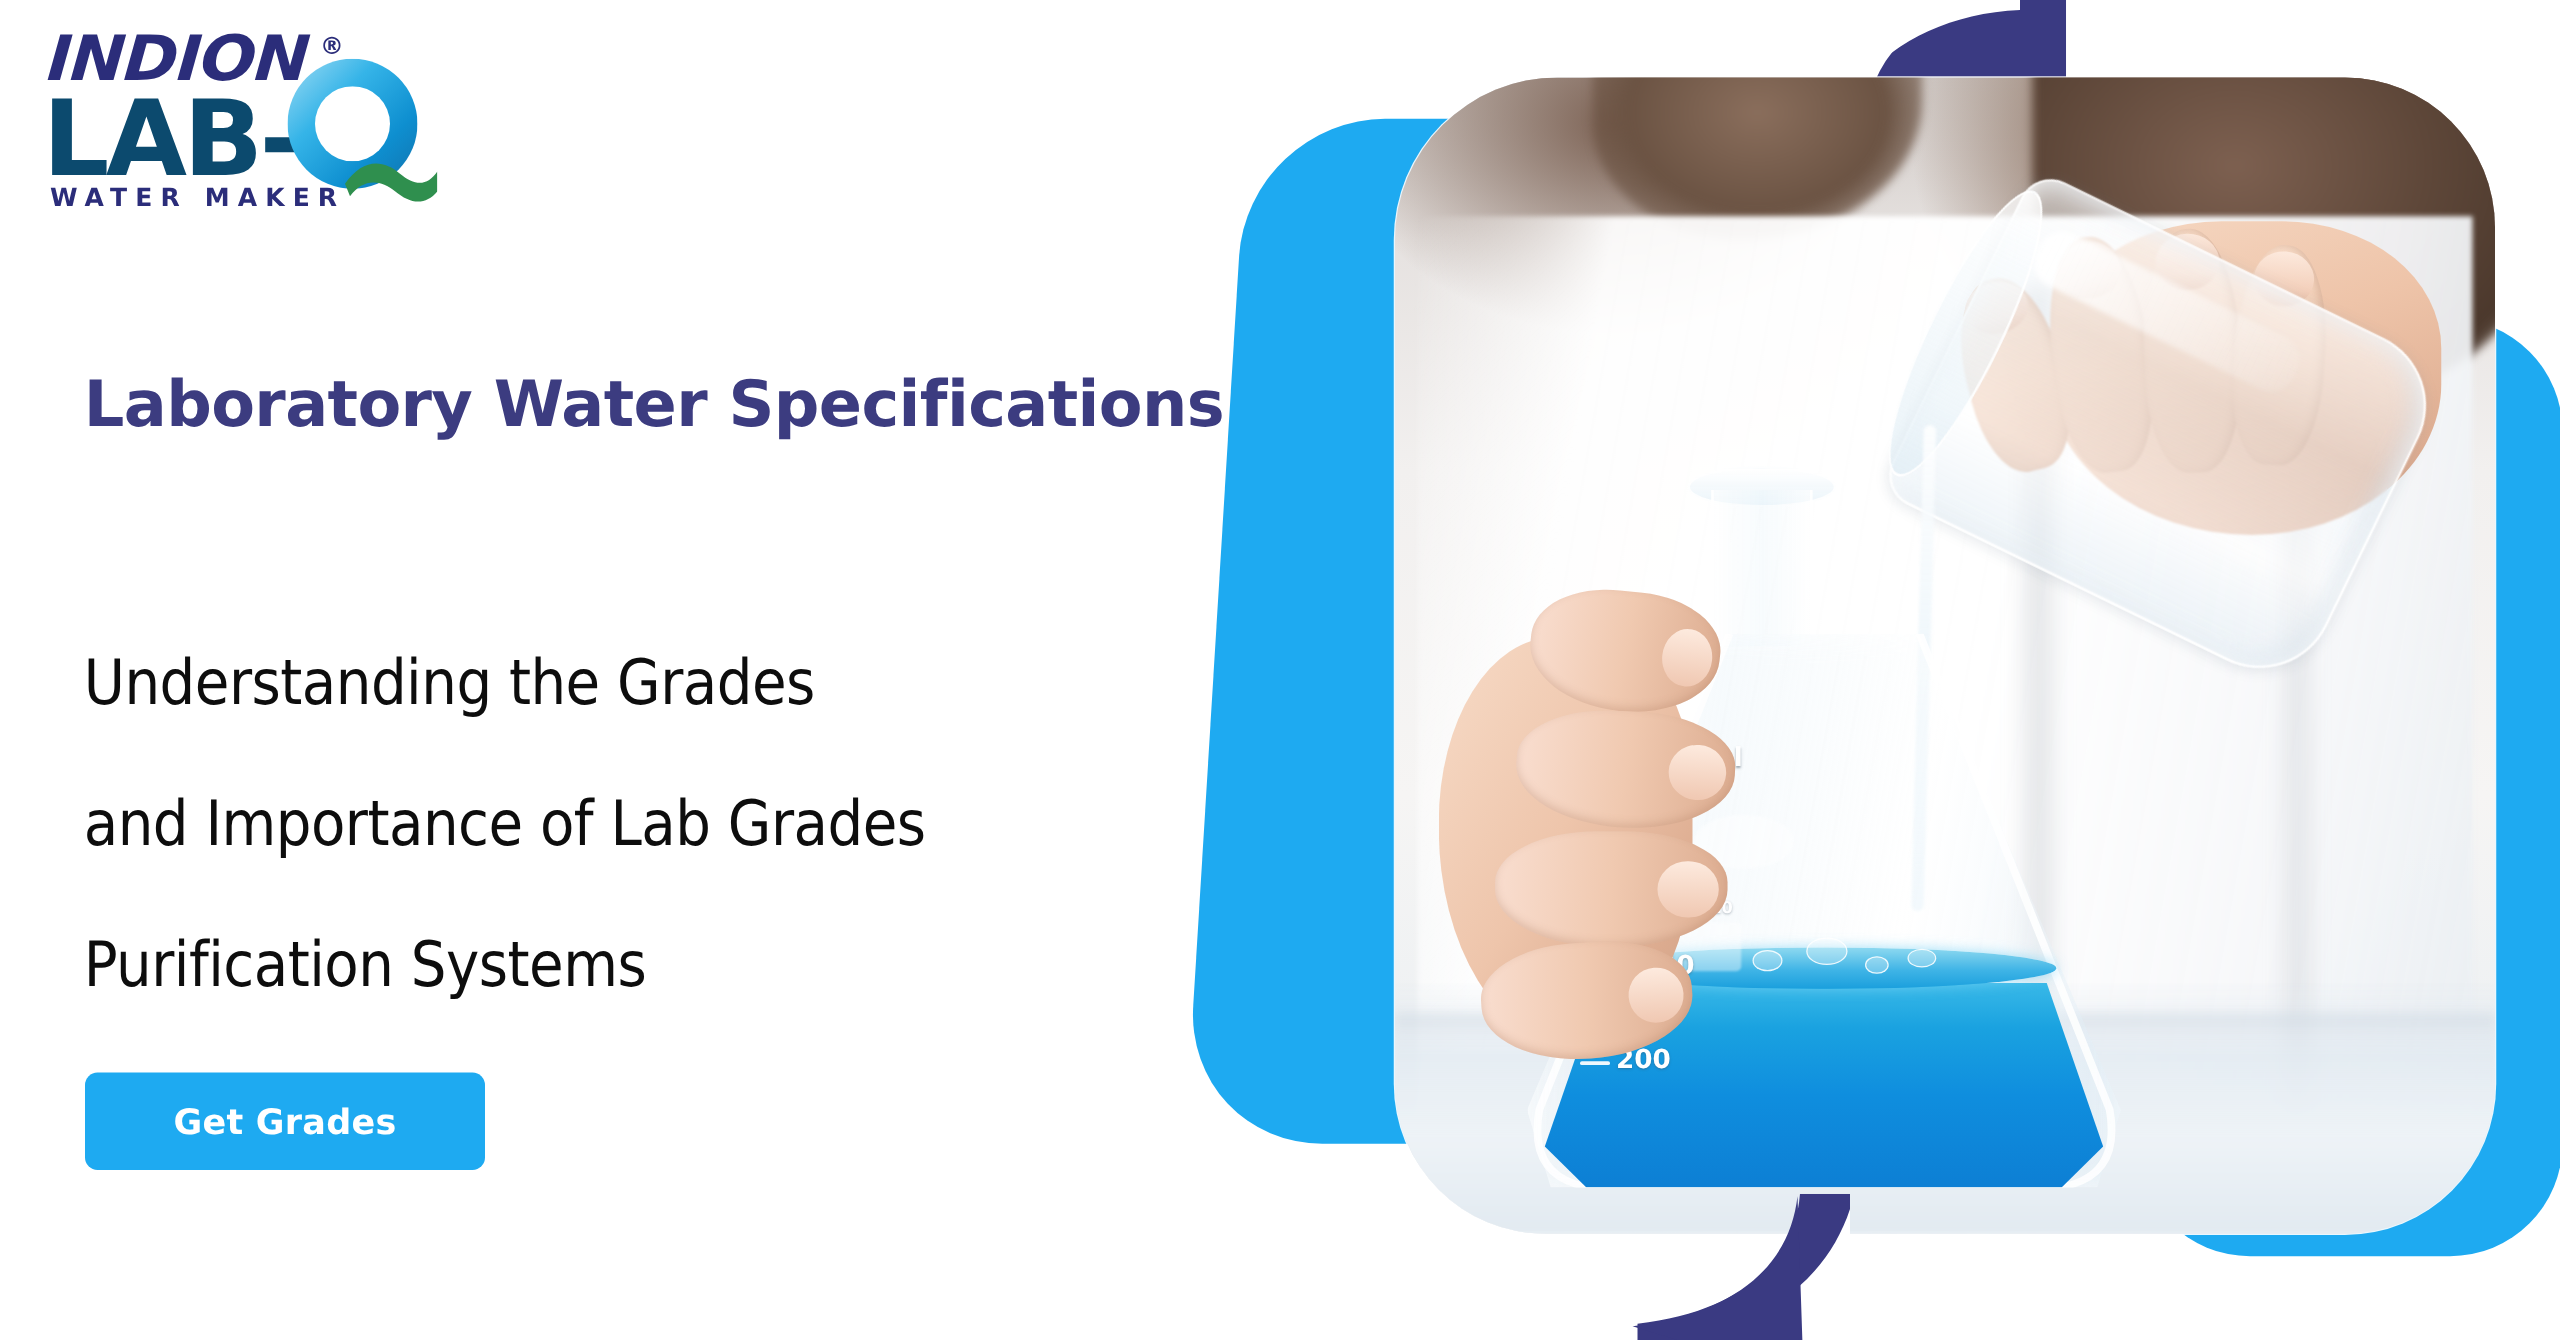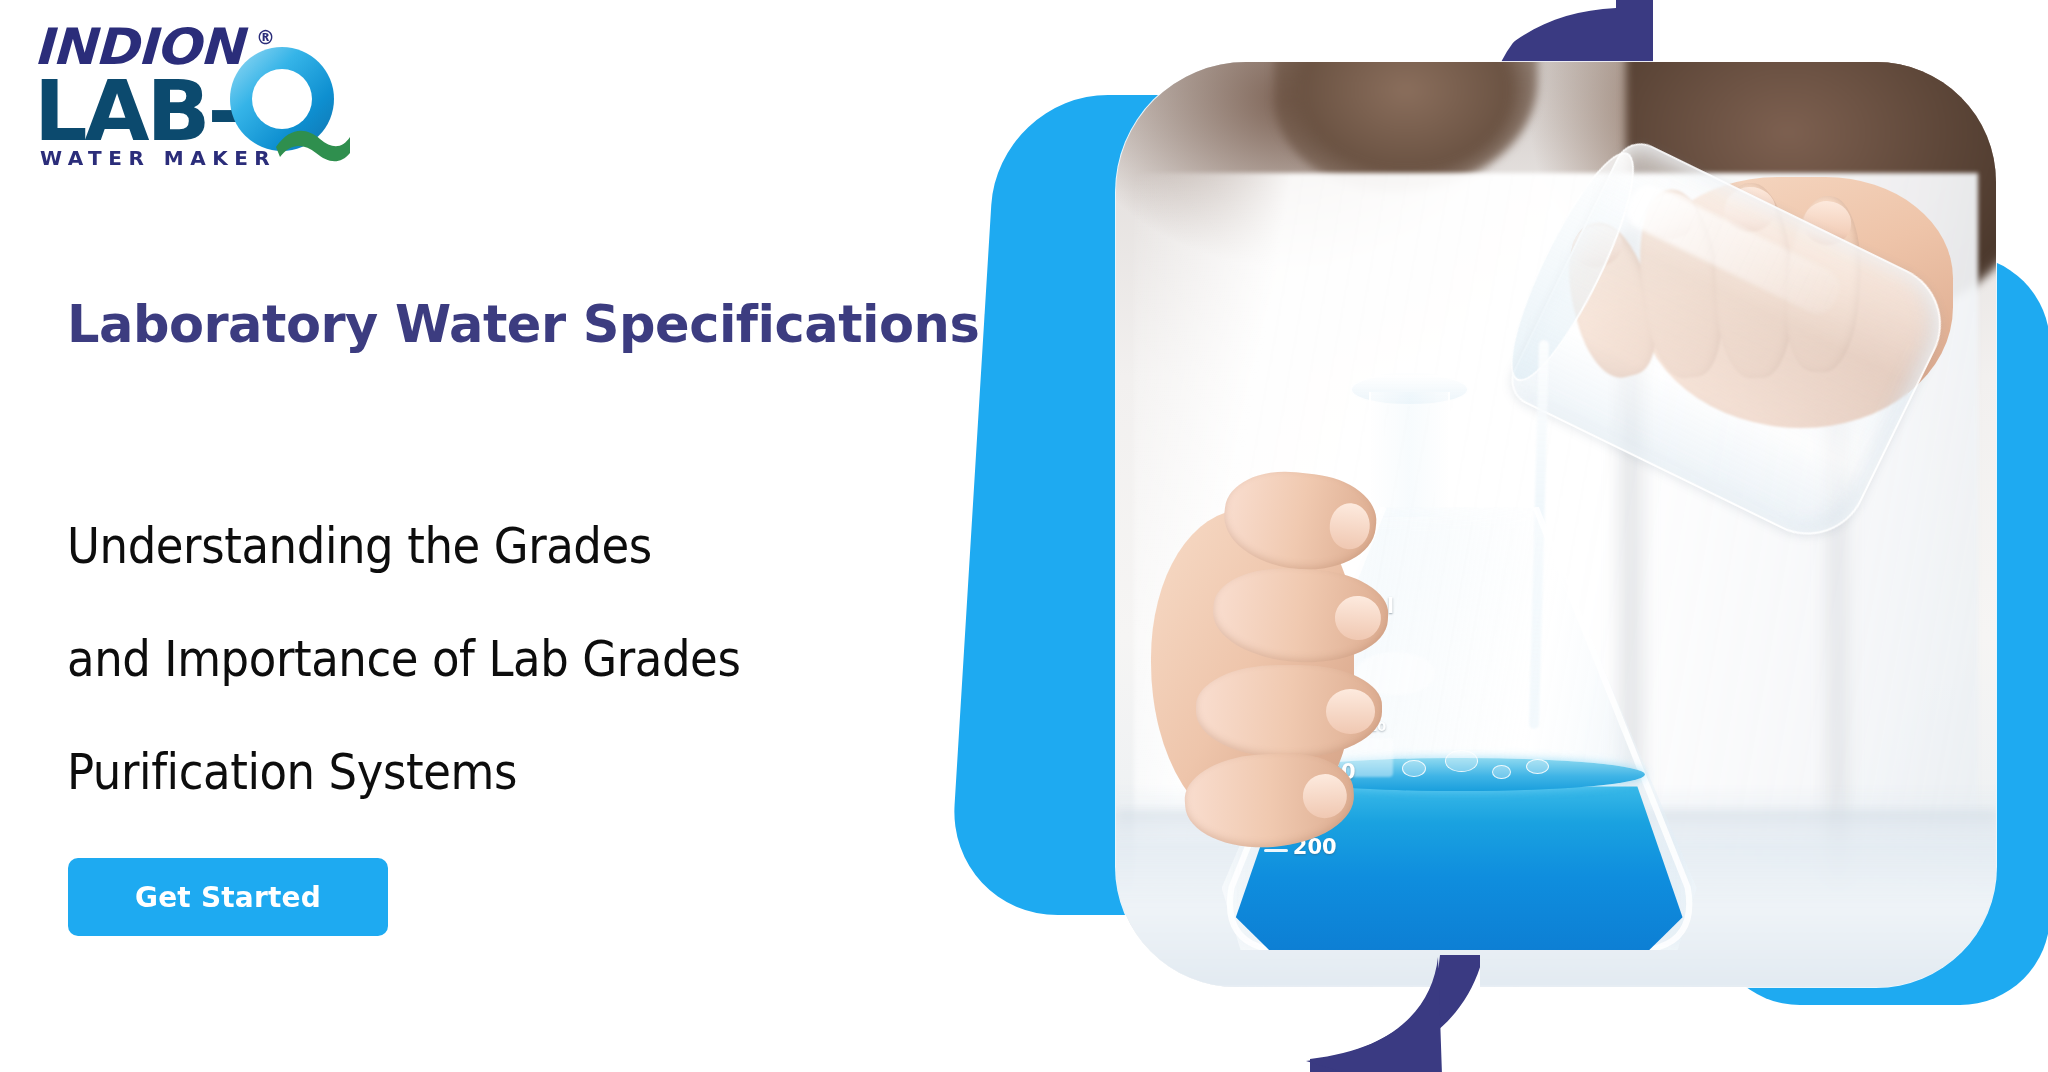--- a/index.html
+++ b/index.html
@@ -371,21 +371,21 @@
   </div>
 
   <h1 class="headline">Laboratory Water Specifications:</h1>
 
   <div class="subhead">
     <span class="ln">Understanding the Grades</span>
     <span class="ln">and Importance of Lab Grades</span>
     <span class="ln">Purification Systems</span>
   </div>
 
-  <button class="cta">Get Started</button>
+  <button class="cta">Get Grades</button>
 </div>
 
 <div class="visual">
 
   <div class="crescent-top">
     <svg width="165" height="108" viewBox="0 0 165 108">
       <path d="M2 108 C 10 44, 54 6, 130 2 L165 2 L165 108 Z" fill="#3a3a82"></path>
       <path d="M-40 150 C -20 70, 40 18, 128 14 L128 -10 L-60 -10 Z" fill="#ffffff"></path>
     </svg>
   </div>

